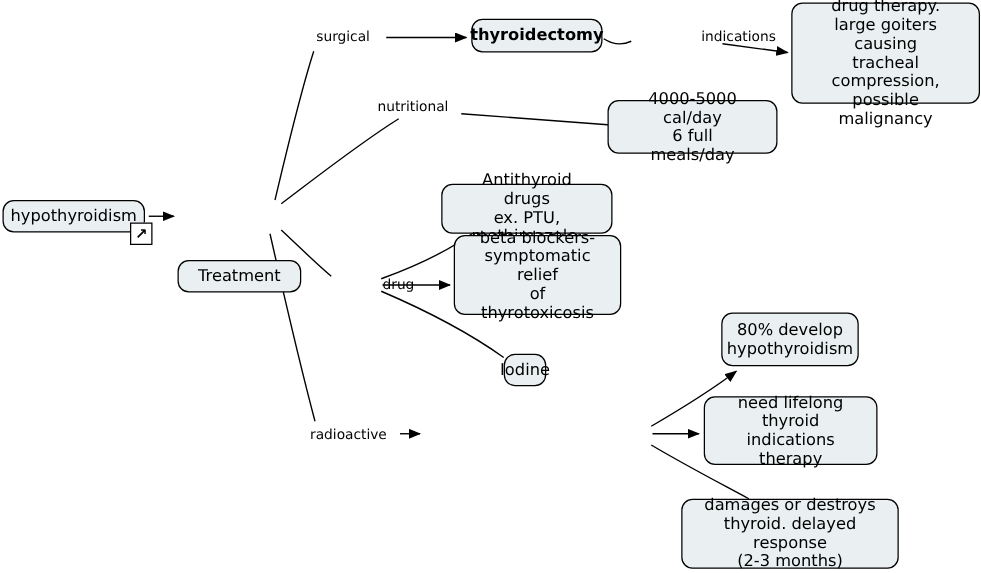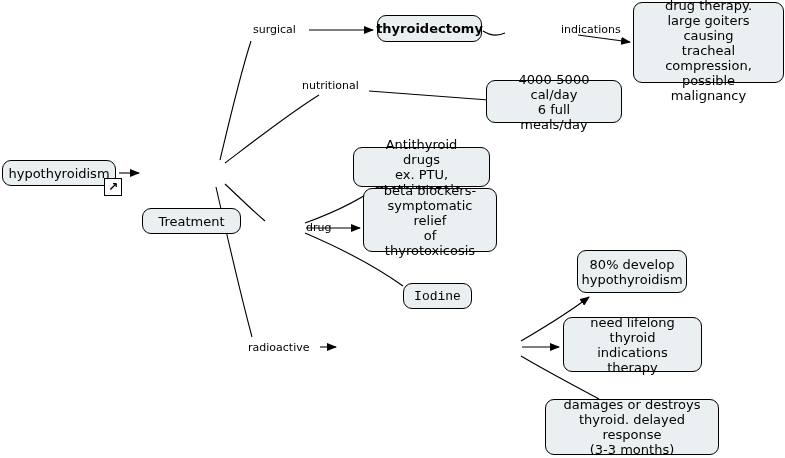--- a/index.html
+++ b/index.html
@@ -93,33 +93,33 @@
   <div class="node" style="left:486px;top:80px;width:136px;height:43px;">4000-5000 cal/day
 6 full meals/day</div>
 
   <div class="node" style="left:353px;top:135px;width:137px;height:40px;margin-top:12px;">Antithyroid drugs
 ex. PTU, methimazole.</div>
 
   <div class="node" style="left:363px;top:188px;width:134px;height:64px;">beta blockers-
 symptomatic relief
 of thyrotoxicosis</div>
 
-  <div class="node" style="left:403px;top:283px;width:69px;height:26px;font-family:Liberation Mono, monospace;">Iodine</div>
+  <div class="node" style="left:403px;top:283px;width:34px;height:26px;">Iodine</div>
 
 
   <div class="node" style="left:577px;top:250px;width:110px;height:43px;">80% develop
 hypothyroidism</div>
 
   <div class="node" style="left:563px;top:317px;width:139px;height:55px;">need lifelong
 thyroid indications
 therapy</div>
 
   <div class="node" style="left:545px;top:399px;width:174px;height:56px;">damages or destroys
 thyroid.  delayed response
-(3-3 months)</div>
+(2-3 months)</div>
 
   <div class="link-label" style="left:253px;top:22px;">surgical</div>
 
   <div class="link-label" style="left:532px;top:22px;margin-left:29px;">indications</div>
 
   <div class="link-label" style="left:302px;top:78px;">nutritional</div>
 
   <div class="link-label" style="left:266px;top:220px;margin-left:40px;">drug</div>
 
   <div class="link-label" style="left:248px;top:340px;">radioactive</div>

